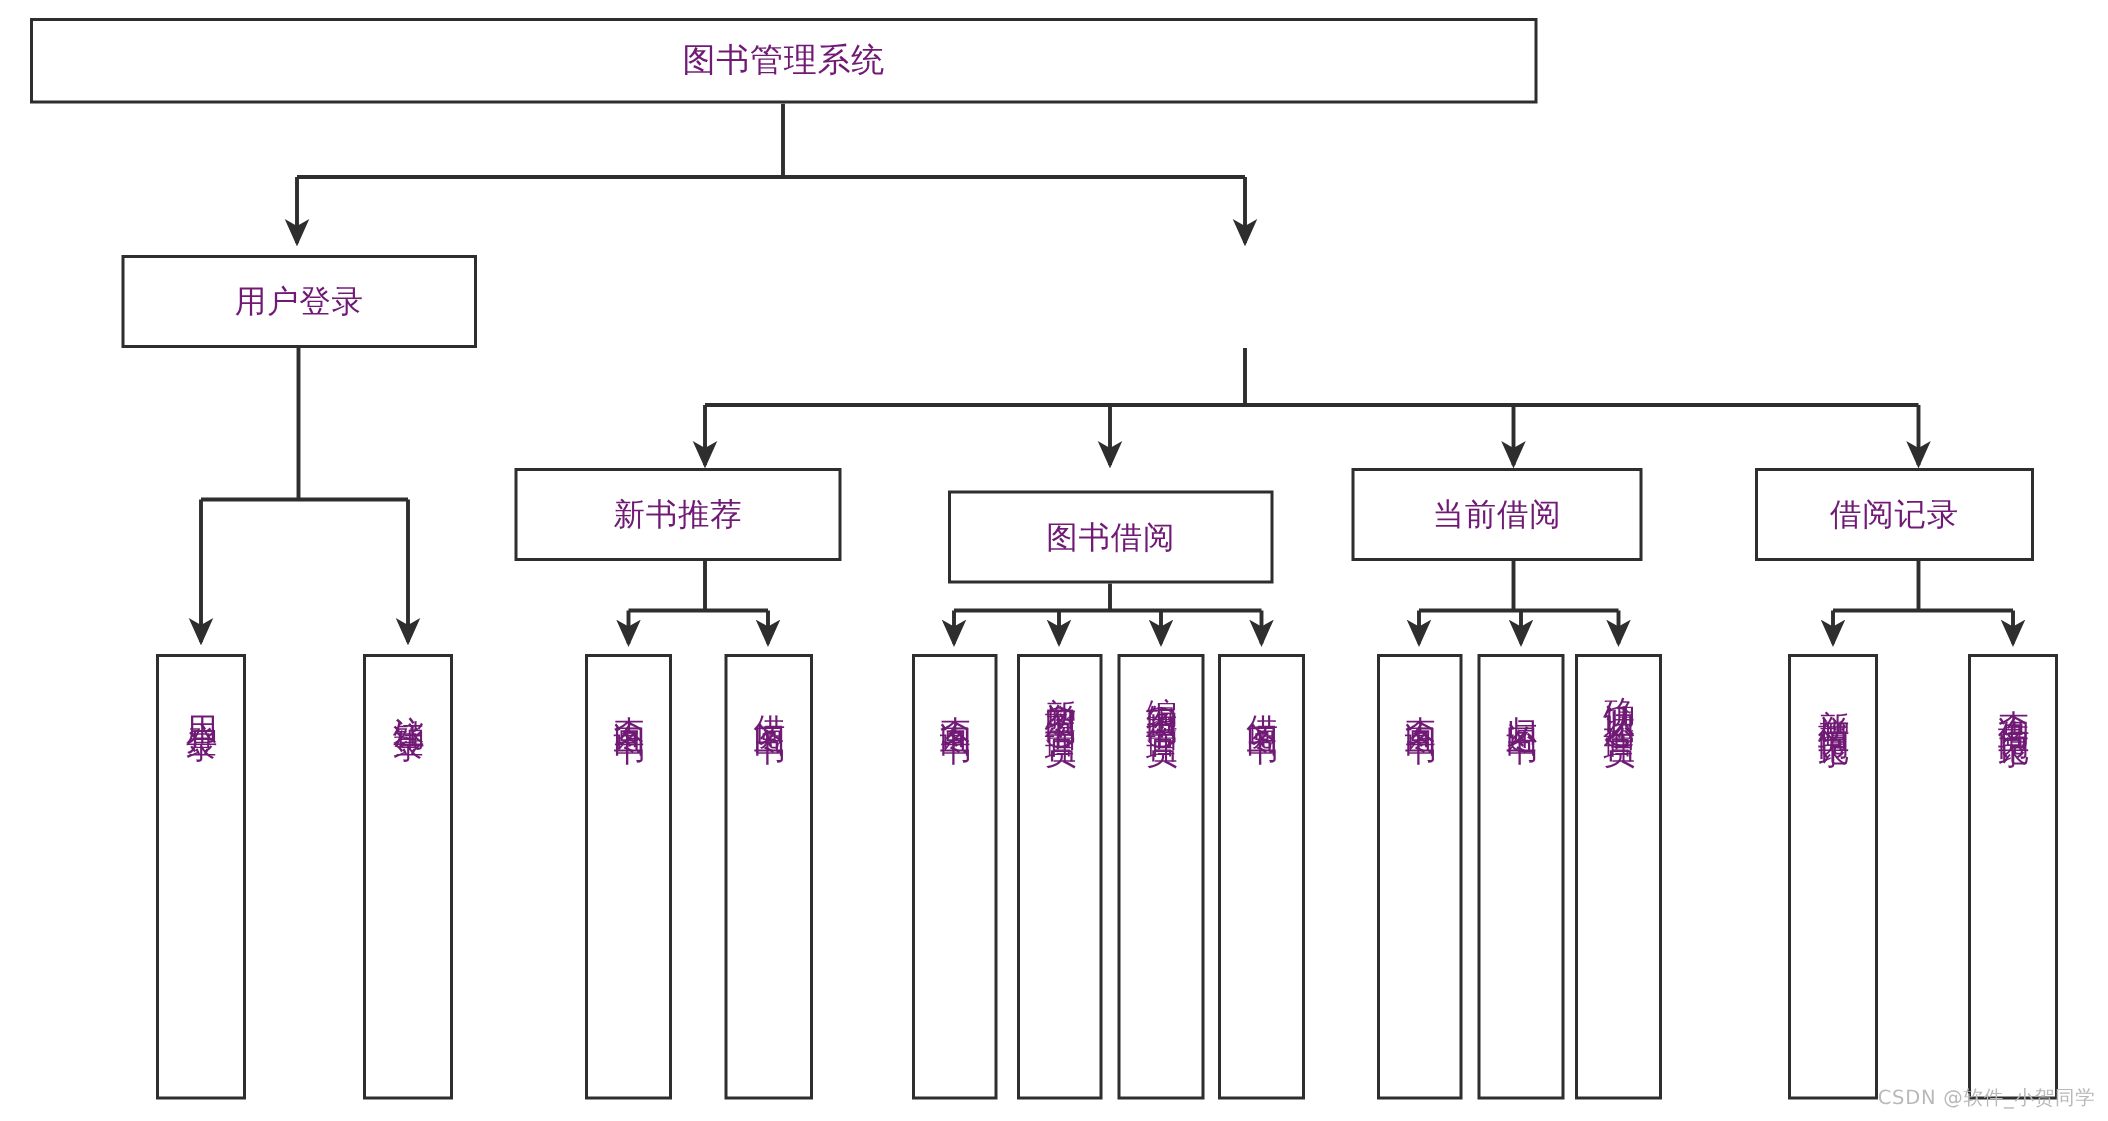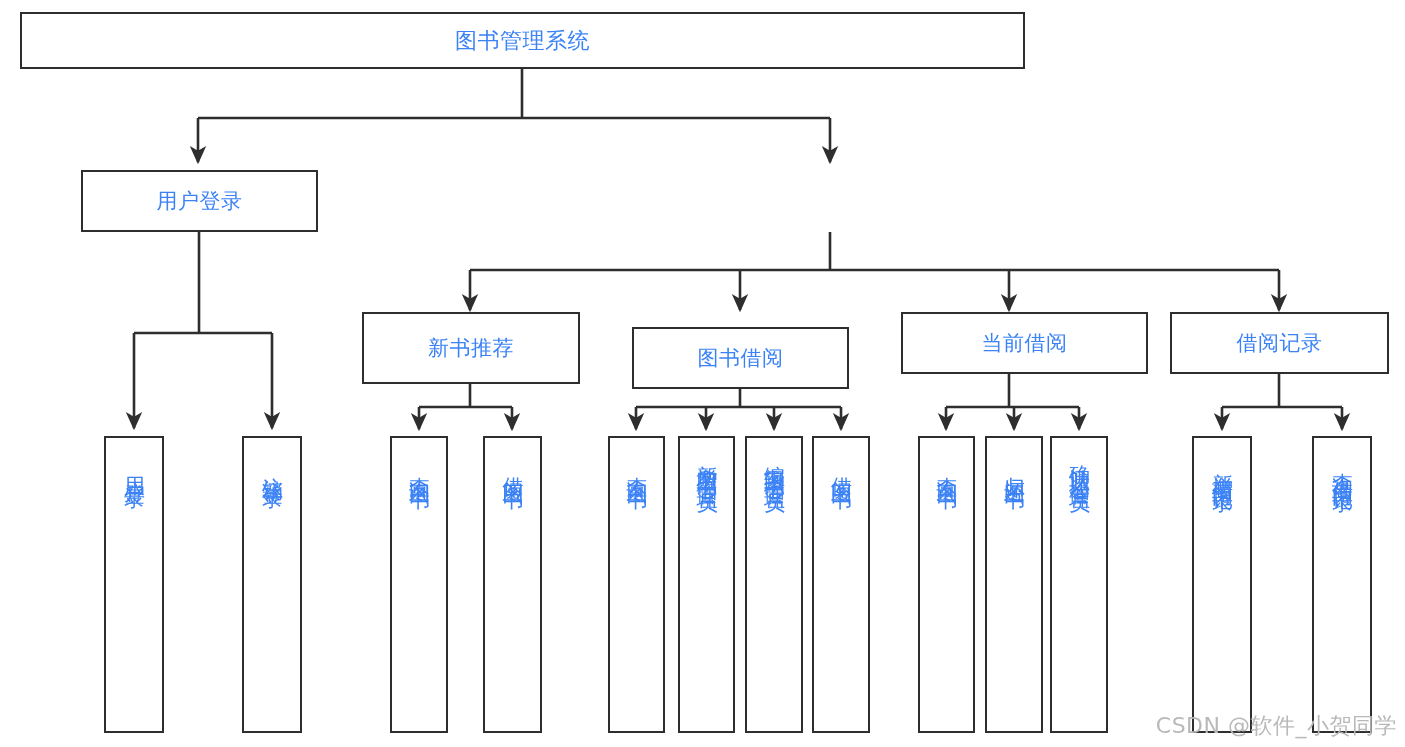--- a/index.html
+++ b/index.html
@@ -34,21 +34,21 @@
     border: 2px solid #2e2e2e;
     display: flex;
     align-items: center;
     justify-content: center;
     z-index: 2;
   }
   .node .label {
     font-size: 21px;
     letter-spacing: 0.5px;
     line-height: 1.15;
-    color: #3b82f6;
+    color: #701a75;
     white-space: nowrap;
   }
   .node.vertical {
     align-items: flex-start;
     justify-content: center;
     padding-top: 22px;
   }
   .node.vertical .label {
     writing-mode: vertical-rl;
     text-orientation: upright;
@@ -56,21 +56,21 @@
     letter-spacing: 4px;
     line-height: 1;
     white-space: nowrap;
     text-align: start;
   }
   .node.root .label { font-size: 22px; }
   #watermark {
     position: absolute;
     right: 8px;
     bottom: 6px;
-    font-size: 22px;
+    font-size: 13px;
     color: #b9b9b9;
     z-index: 5;
     letter-spacing: 0.5px;
     white-space: nowrap;
   }
 </style>
 </head>
 <body>
 
 <div id="canvas">
@@ -127,33 +127,33 @@
 
   <div class="node root" style="left:20px; top:12px; width:1005px; height:57px;">
     <span class="label">图书管理系统</span>
   </div>
 
   <div class="node" style="left:81px; top:170px; width:237px; height:62px;">
     <span class="label">用户登录</span>
   </div>
 
 
-  <div class="node" style="left:362px; top:312px; width:218px; height:72px;">
+  <div class="node" style="left:343px; top:312px; width:218px; height:62px;">
     <span class="label">新书推荐</span>
   </div>
 
   <div class="node" style="left:632px; top:312px; width:217px; height:62px;margin-top:15px;">
     <span class="label">图书借阅</span>
   </div>
 
-  <div class="node" style="left:901px; top:312px; width:247px; height:62px;">
+  <div class="node" style="left:901px; top:312px; width:194px; height:62px;">
     <span class="label">当前借阅</span>
   </div>
 
-  <div class="node" style="left:1170px; top:312px; width:219px; height:62px;">
+  <div class="node" style="left:1170px; top:312px; width:186px; height:62px;">
     <span class="label">借阅记录</span>
   </div>
 
   <div class="node vertical" style="left:104px; top:436px; width:60px; height:297px;">
     <span class="label">用户登录</span>
   </div>
 
   <div class="node vertical" style="left:242px; top:436px; width:60px; height:297px;">
     <span class="label">注销登录</span>
   </div>

